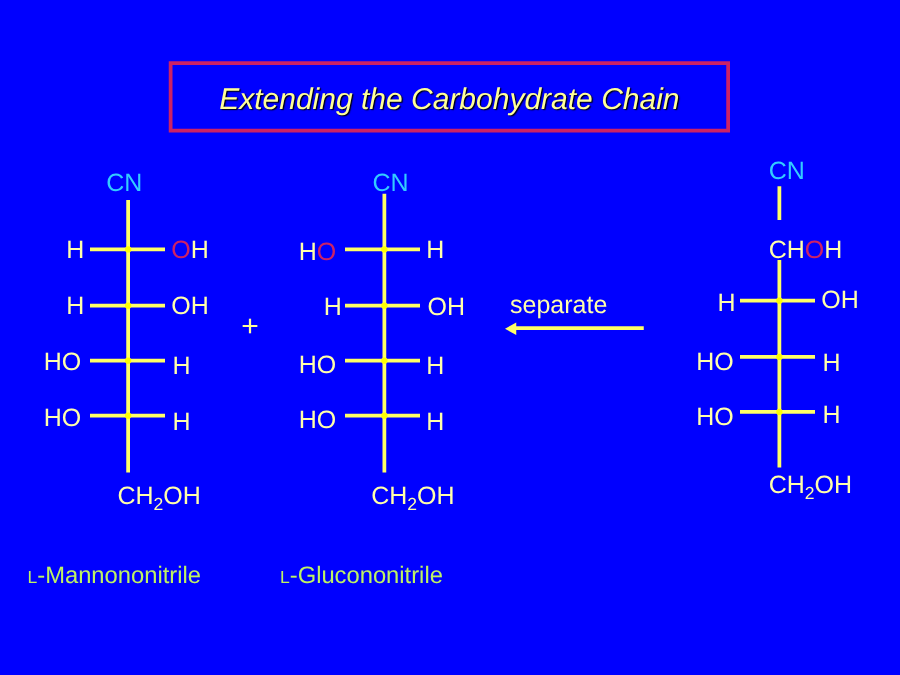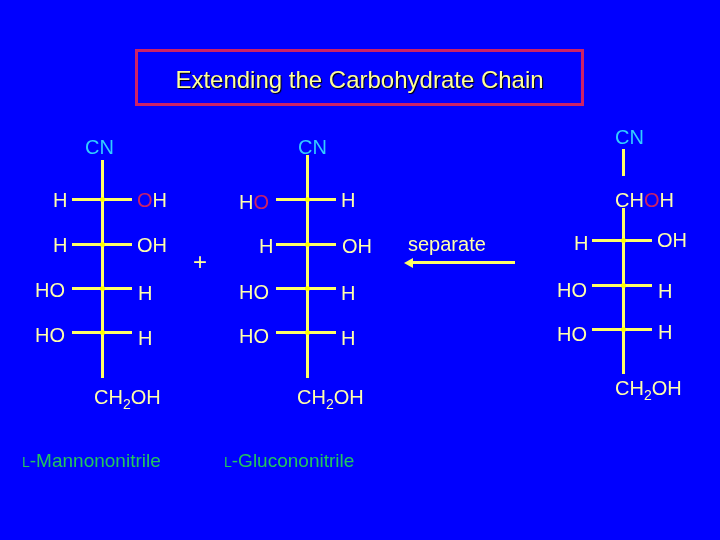--- a/index.html
+++ b/index.html
@@ -1,30 +1,30 @@
 <!DOCTYPE html>
 <html><head>
 <meta charset="utf-8">
 <style>
   html, body { margin:0; padding:0; }
   body { width:720px; height:540px; background:#0000FF; position:relative; overflow:hidden;
          font-family:"Liberation Sans", sans-serif; color:#FFFF99; }
   .title-box { position:absolute; left:135px; top:49px; width:449px; height:57px;
                border:3px solid #CC2266; box-sizing:border-box; }
-  .title { position:absolute; left:0; right:0; top:14px; text-align:center; 
+  .title { position:absolute; left:0; right:0; top:14px; text-align:center; font-style:italic;
            font-size:24px; color:#FFFF99; text-shadow:1px 1px 1px #000; }
   .lbl { position:absolute; font-size:20px; line-height:20px; white-space:nowrap; color:#FFFFAA; }
   .cn { color:#33CCFF; }
   .red { color:#CC2266; }
   sub { font-size:14px; vertical-align:-5px; line-height:0; }
   .vline { position:absolute; width:3px; background:#FFFF66; }
   .hline { position:absolute; height:3px; background:#FFFF66; }
   .dot { position:absolute; width:5px; height:5px; background:#FFFF00; border-radius:50%; }
   .sc { font-size:14px; }
-  .name { position:absolute; font-size:19px; color:#22c55e; white-space:nowrap; }
+  .name { position:absolute; font-size:19px; color:#bef264; white-space:nowrap; }
   .arrow { position:absolute; height:3px; background:#FFFF66; }
   .arrowhead { position:absolute; width:0; height:0; border-top:5px solid transparent;
                border-bottom:5px solid transparent; border-right:9px solid #FFFF66; }
   .plus { position:absolute; font-size:24px; color:#FFFF99; }
 </style>
 </head>
 <body>
 
 <div class="title-box">
   <div class="title">Extending the Carbohydrate Chain</div>

